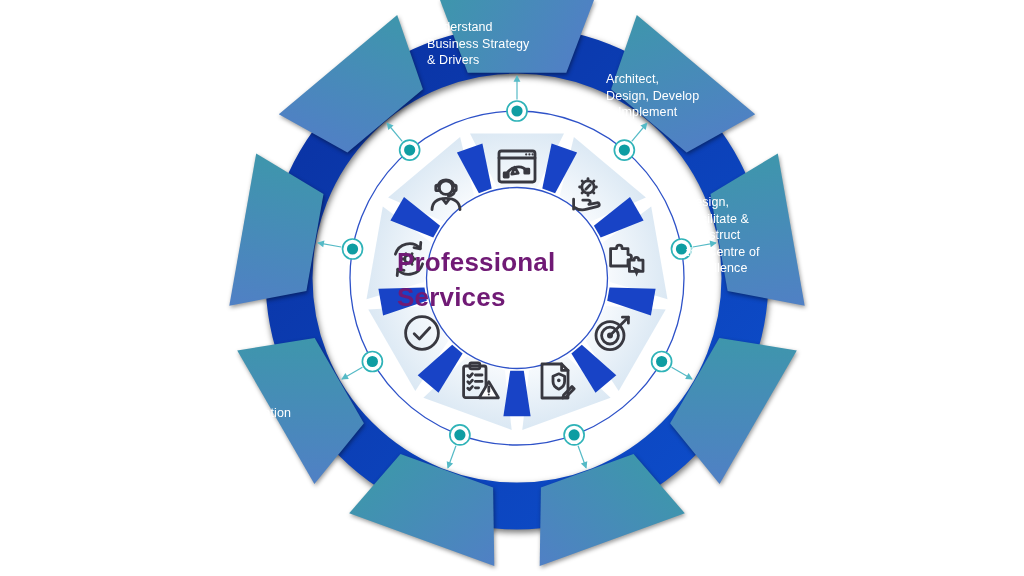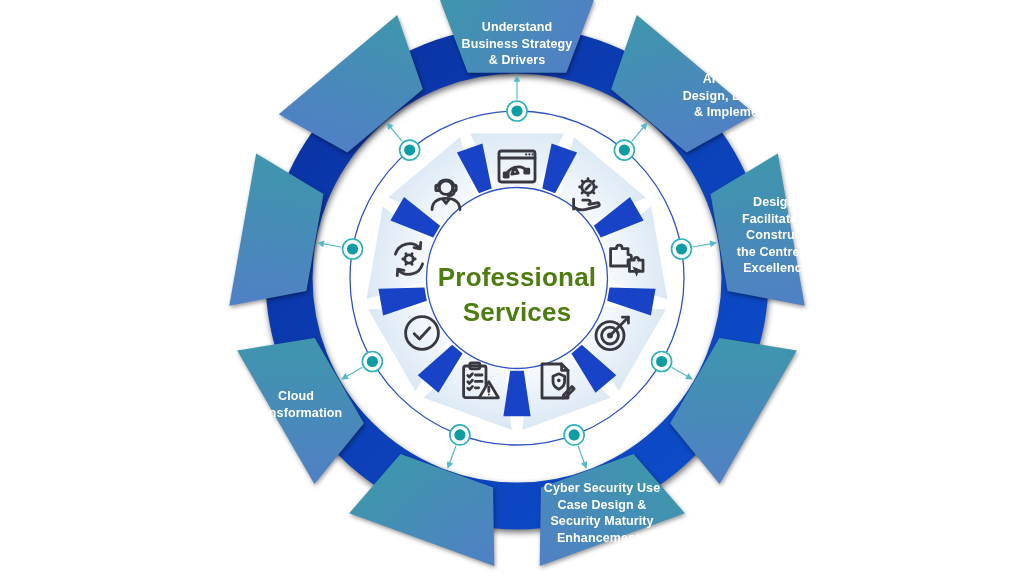--- a/index.html
+++ b/index.html
@@ -3,25 +3,25 @@
 <meta charset="utf-8">
 <style>
   html,body{margin:0;padding:0;background:#ffffff;}
   .stage{position:relative;width:1024px;height:576px;overflow:hidden;
          font-family:"Liberation Sans",sans-serif;background:#ffffff;}
   #diagram-svg{position:absolute;left:0;top:0;}
   .ring-shadow{filter:drop-shadow(1px 3px 3px rgba(0,0,0,0.55));}
   .petal-shadow{filter:drop-shadow(1px 2px 2px rgba(0,0,0,0.40));}
   .labels-layer,.icons-layer{position:absolute;left:0;top:0;width:100%;height:100%;pointer-events:none;}
   .petal-label{position:absolute;transform:translate(-50%,-50%);width:180px;
-               color:#ffffff;font-size:12.5px;line-height:1.32;font-weight:700;
-               text-align:center;white-space:pre-line;letter-spacing:.1px;}
+               color:#ffffff;font-size:12.5px;line-height:1.32;font-weight:400;
+               white-space:pre-line;letter-spacing:.1px;}
   .center-label{position:absolute;transform:translate(-50%,-50%);width:240px;
-                color:#4d7c0f;font-size:26px;line-height:1.35;font-weight:700;
-                text-align:center;white-space:pre-line;letter-spacing:.2px;margin-top:15px;}
+                color:#701a75;font-size:26px;line-height:1.35;font-weight:700;
+                text-align:left;white-space:pre-line;letter-spacing:.2px;}
   .icon-wrap{position:absolute;width:48px;height:48px;transform:translate(-50%,-50%);}
   .icon-wrap svg{width:100%;height:100%;stroke:#383840;fill:none;
                  stroke-width:1.4;stroke-linecap:round;stroke-linejoin:round;}
   .icon-fill{fill:#383840;stroke:none;}
 </style>
 </head>
 <body>
 
 <div class="stage">
   <svg id="diagram-svg" width="1024" height="576" viewBox="0 0 1024 576">
@@ -219,30 +219,26 @@
         <path d="M16.3 10.3 C16.3 12.3 14.7 12.9 13.2 12.9"></path>
         <circle class="icon-fill" cx="13" cy="12.9" r="0.5"></circle>
       </svg>
     </div>
   </div>
 
   <div class="labels-layer">
     <div class="petal-label" style="left: 517px; top: 44px;">Understand
 Business Strategy
 &amp; Drivers</div>
-    <div class="petal-label" style="left: 732px; top: 96px;">Architect,
+    <div class="petal-label" style="left: 696px; top: 96px;">Architect,
 Design, Develop
 &amp; Implement</div>
     <div class="petal-label" style="left: 776px; top: 235px;">Design,
 Facilitate &amp;
 Construct
 the Centre of
 Excellence</div>
-    <div class="petal-label" style="left: 602px; top: 513px;">Cyber Security Use
-Case Design &amp;
-Security Maturity
-Enhancements</div>
     <div class="petal-label" style="left: 296px; top: 404px;">Cloud
 Transformation</div>
     <div class="center-label" style="left:517px;top:280px;">Professional
 Services</div>
   </div>
 </div>
 
 </body></html>

